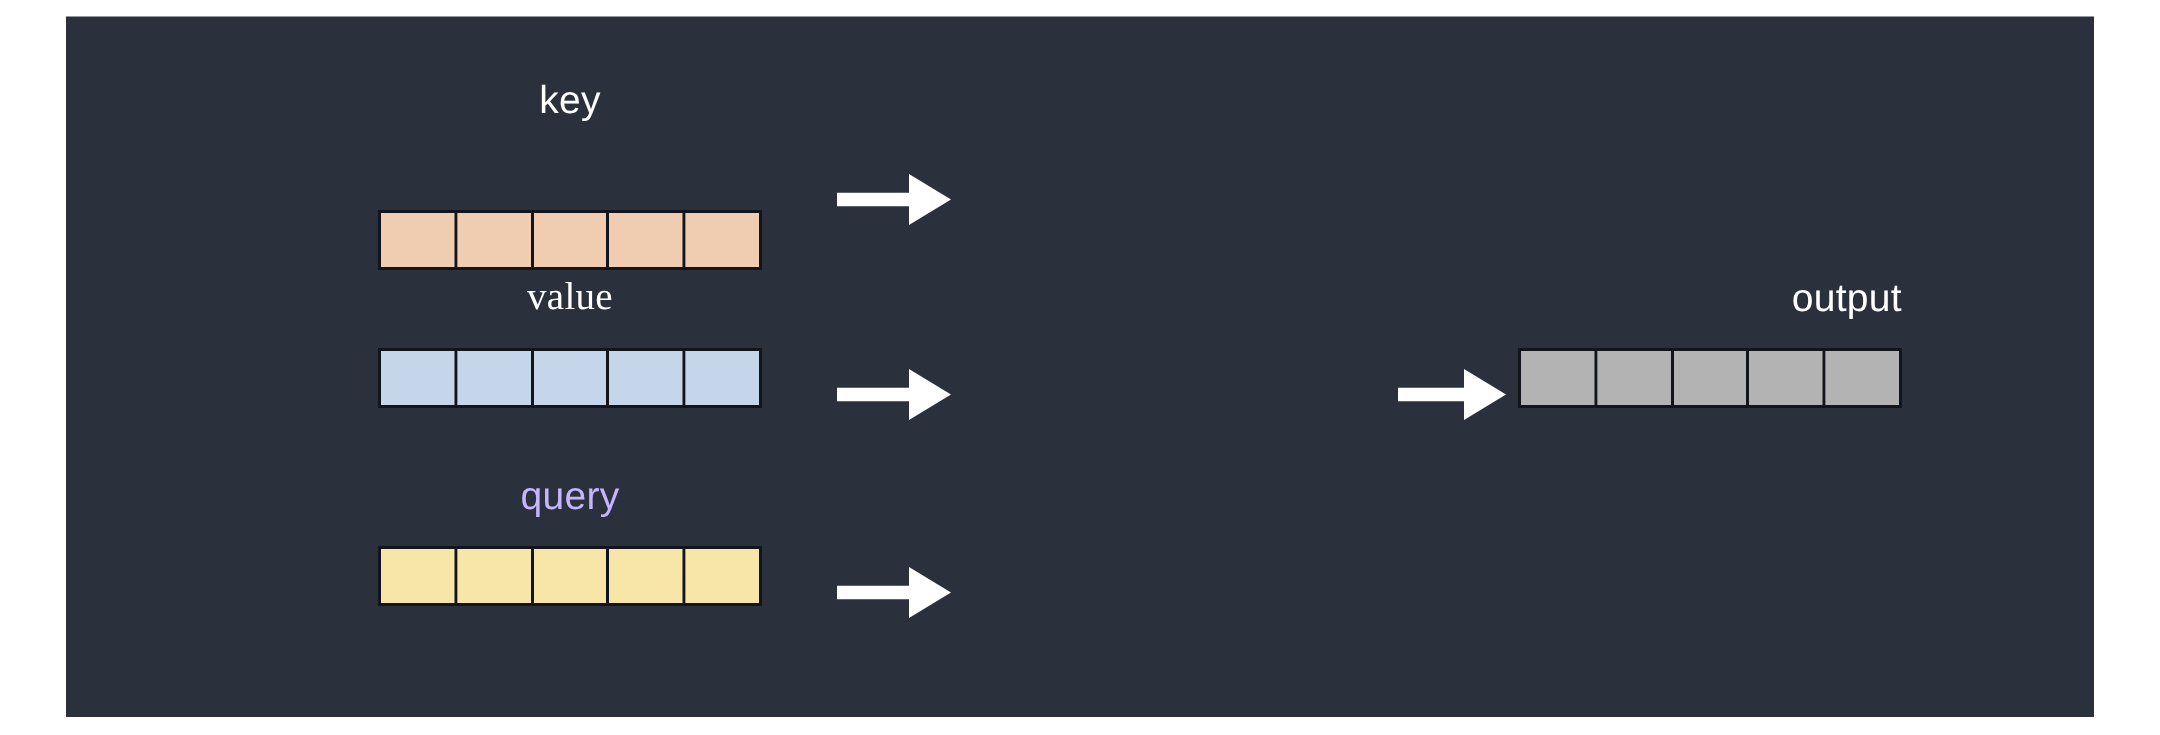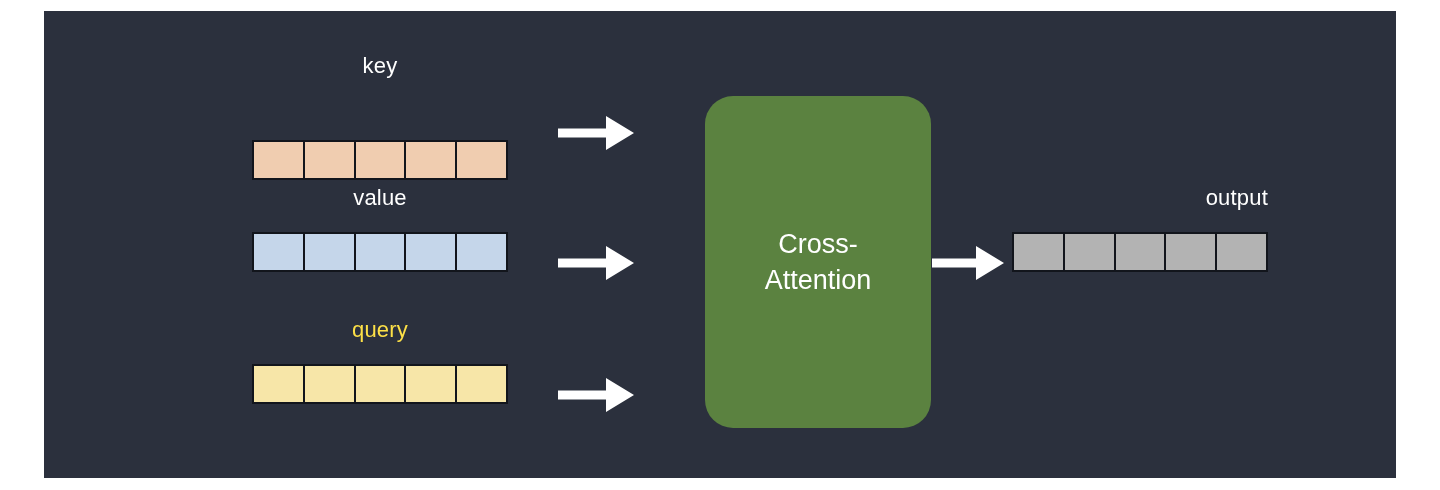--- a/index.html
+++ b/index.html
@@ -34,21 +34,21 @@
   .group {
     position: absolute;
   }
 
   .group-label {
     position: absolute;
     left: 0;
     width: 256px;
     text-align: center;
     color: #ffffff;
-    font-size: 22px;
+    font-size: 26px;
     line-height: 30px;
     letter-spacing: 0.2px;
     white-space: nowrap;
   }
 
   .row {
     position: absolute;
     display: flex;
     width: 256px;
     height: 40px;
@@ -109,53 +109,49 @@
         <div class="cell" style="background: rgb(240, 205, 176); border-right-color: rgb(18, 21, 28);"></div>
         <div class="cell" style="background: rgb(240, 205, 176); border-right-color: rgb(18, 21, 28);"></div>
       </div>
     </div>
 
     <svg class="arrow" style="left:512px; top:100px;" width="80" height="44" viewBox="0 0 80 44">
       <path d="M2 17.5 H50 V5 L78 22 L50 39 V26.5 H2 Z" fill="#ffffff"></path>
     </svg>
 
     <div class="group" style="left:208px; top:172px;">
-      <div class="group-label" style="top: 0px; color: rgb(255, 255, 255);">value</div>
+      <div class="group-label" style="top: 0px; color: rgb(255, 255, 255); font-family: Liberation Serif, serif;">value</div>
       <div class="row" id="row-value" style="top: 49px; border-color: rgb(18, 21, 28);">
         <div class="cell" style="background: rgb(197, 214, 234); border-right-color: rgb(18, 21, 28);"></div>
         <div class="cell" style="background: rgb(197, 214, 234); border-right-color: rgb(18, 21, 28);"></div>
         <div class="cell" style="background: rgb(197, 214, 234); border-right-color: rgb(18, 21, 28);"></div>
         <div class="cell" style="background: rgb(197, 214, 234); border-right-color: rgb(18, 21, 28);"></div>
         <div class="cell" style="background: rgb(197, 214, 234); border-right-color: rgb(18, 21, 28);"></div>
       </div>
     </div>
 
     <svg class="arrow" style="left:512px; top:230px;" width="80" height="44" viewBox="0 0 80 44">
       <path d="M2 17.5 H50 V5 L78 22 L50 39 V26.5 H2 Z" fill="#ffffff"></path>
     </svg>
 
     <div class="group" style="left:208px; top:304px;">
-      <div class="group-label" style="top: 0px; color: #fde047;">query</div>
+      <div class="group-label" style="top: 0px; color: #c4b5fd;">query</div>
       <div class="row" id="row-query" style="top: 49px; border-color: rgb(18, 21, 28);">
         <div class="cell" style="background: rgb(247, 230, 168); border-right-color: rgb(18, 21, 28);"></div>
         <div class="cell" style="background: rgb(247, 230, 168); border-right-color: rgb(18, 21, 28);"></div>
         <div class="cell" style="background: rgb(247, 230, 168); border-right-color: rgb(18, 21, 28);"></div>
         <div class="cell" style="background: rgb(247, 230, 168); border-right-color: rgb(18, 21, 28);"></div>
         <div class="cell" style="background: rgb(247, 230, 168); border-right-color: rgb(18, 21, 28);"></div>
       </div>
     </div>
 
     <svg class="arrow" style="left:512px; top:362px;" width="80" height="44" viewBox="0 0 80 44">
       <path d="M2 17.5 H50 V5 L78 22 L50 39 V26.5 H2 Z" fill="#ffffff"></path>
     </svg>
 
-    <div id="block" style="background: rgb(91, 130, 64);">
-      <div id="block-label">Cross-
-Attention</div>
-    </div>
 
     <svg class="arrow" style="left:886px; top:230px;" width="76" height="44" viewBox="0 0 76 44">
       <path d="M2 17.5 H46 V5 L74 22 L46 39 V26.5 H2 Z" fill="#ffffff"></path>
     </svg>
 
     <div class="group" style="left:968px; top:172px;">
       <div class="group-label" style="top: 0px; color: rgb(255, 255, 255); text-align: right;">output</div>
       <div class="row" id="row-output" style="top: 49px; border-color: rgb(18, 21, 28);">
         <div class="cell" style="background: rgb(179, 179, 179); border-right-color: rgb(18, 21, 28);"></div>
         <div class="cell" style="background: rgb(179, 179, 179); border-right-color: rgb(18, 21, 28);"></div>

